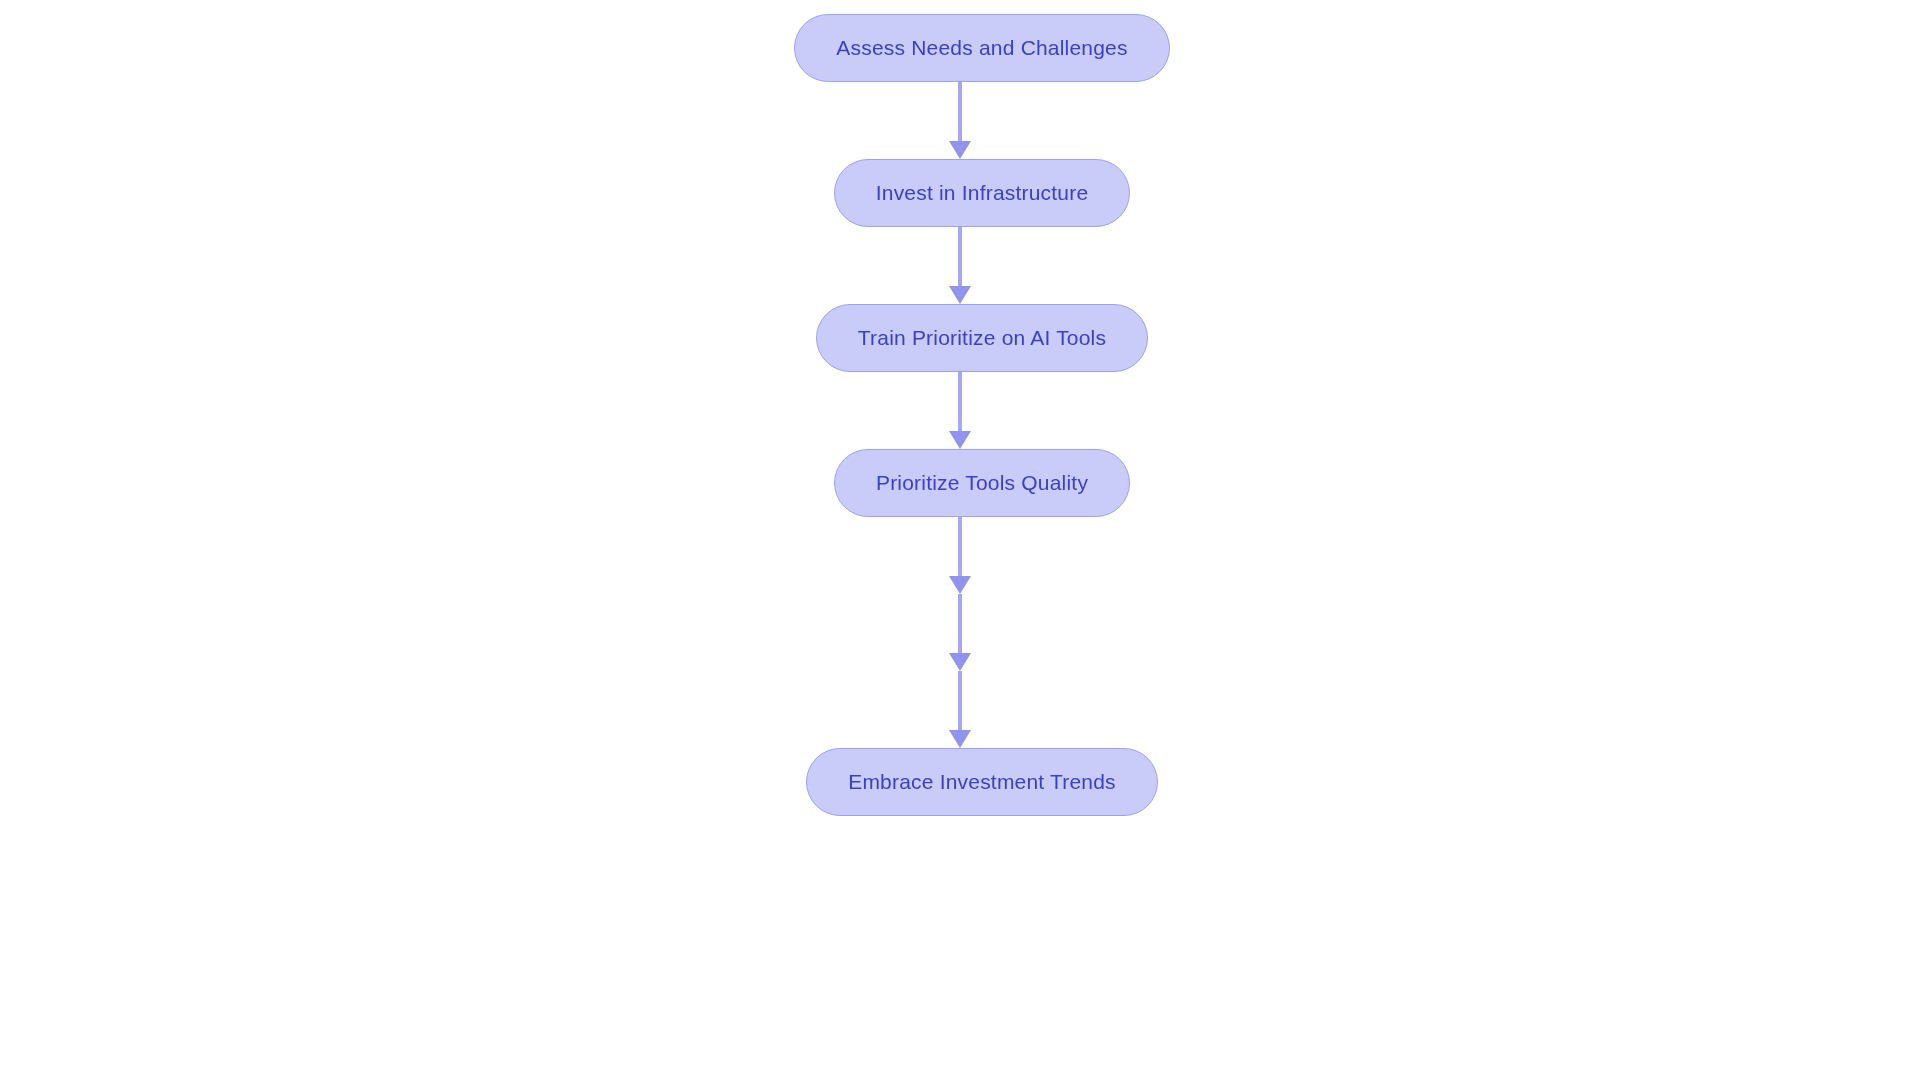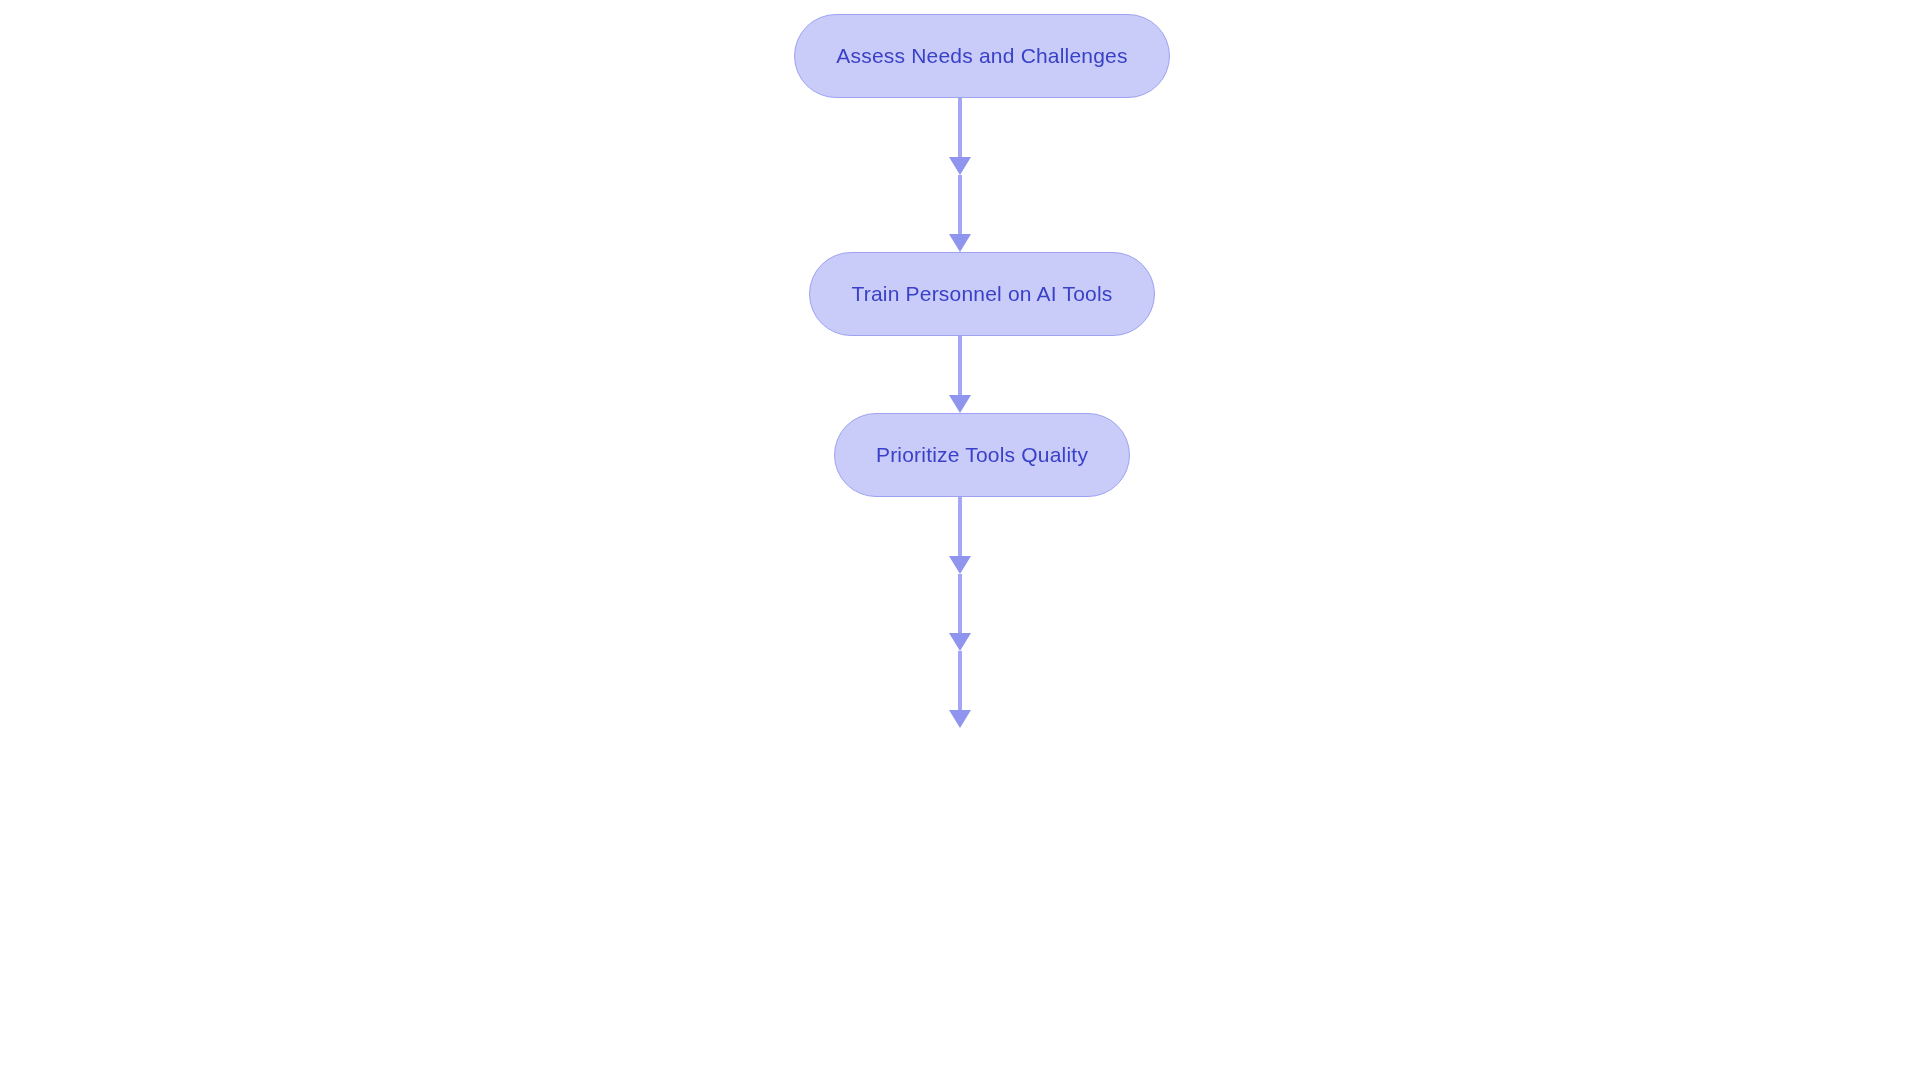--- a/index.html
+++ b/index.html
@@ -19,21 +19,21 @@
     position: absolute;
     left: 0;
     top: 14px;
     width: 100%;
     display: flex;
     flex-direction: column;
     align-items: center;
   }
   .flow-node {
     box-sizing: border-box;
-    height: 84px;
+    height: 68px;
     border-radius: 42px;
     padding: 0 41px;
     display: flex;
     align-items: center;
     justify-content: center;
     white-space: nowrap;
     background: var(--node-fill, #c9cbf8);
     border: 1.5px solid var(--node-border, #9da2f2);
     color: var(--node-text, #3a41c6);
     font-size: 21px;
@@ -57,27 +57,28 @@
 
 <div class="canvas" style="--bg: #ffffff; --node-fill: #c9cbf8; --node-border: #9da2f2; --node-text: #3a41c6;">
   <div class="flow-column">
       <div class="flow-node">Assess Needs and Challenges</div>
       <span class="flow-arrow">
     <svg viewBox="0 0 24 77" xmlns="http://www.w3.org/2000/svg">
       <line x1="12" y1="0" x2="12" y2="61" stroke-width="4" stroke="#a4a7f3"></line>
       <polygon points="1,59 23,59 12,77" fill="#8f94ee"></polygon>
     </svg>
   </span>
+      <div class="flow-node">Invest in Infrastructure</div>
       <span class="flow-arrow">
     <svg viewBox="0 0 24 77" xmlns="http://www.w3.org/2000/svg">
       <line x1="12" y1="0" x2="12" y2="61" stroke-width="4" stroke="#a4a7f3"></line>
       <polygon points="1,59 23,59 12,77" fill="#8f94ee"></polygon>
     </svg>
   </span>
-      <div class="flow-node">Train Personnel on AI Tools</div>
+      <div class="flow-node">Train Prioritize on AI Tools</div>
       <span class="flow-arrow">
     <svg viewBox="0 0 24 77" xmlns="http://www.w3.org/2000/svg">
       <line x1="12" y1="0" x2="12" y2="61" stroke-width="4" stroke="#a4a7f3"></line>
       <polygon points="1,59 23,59 12,77" fill="#8f94ee"></polygon>
     </svg>
   </span>
       <div class="flow-node">Prioritize Tools Quality</div>
       <span class="flow-arrow">
     <svg viewBox="0 0 24 77" xmlns="http://www.w3.org/2000/svg">
       <line x1="12" y1="0" x2="12" y2="61" stroke-width="4" stroke="#a4a7f3"></line>
@@ -89,14 +90,15 @@
       <line x1="12" y1="0" x2="12" y2="61" stroke-width="4" stroke="#a4a7f3"></line>
       <polygon points="1,59 23,59 12,77" fill="#8f94ee"></polygon>
     </svg>
   </span>
       <span class="flow-arrow">
     <svg viewBox="0 0 24 77" xmlns="http://www.w3.org/2000/svg">
       <line x1="12" y1="0" x2="12" y2="61" stroke-width="4" stroke="#a4a7f3"></line>
       <polygon points="1,59 23,59 12,77" fill="#8f94ee"></polygon>
     </svg>
   </span>
+      <div class="flow-node">Embrace Investment Trends</div>
     </div>
 </div>
 
 </body></html>

